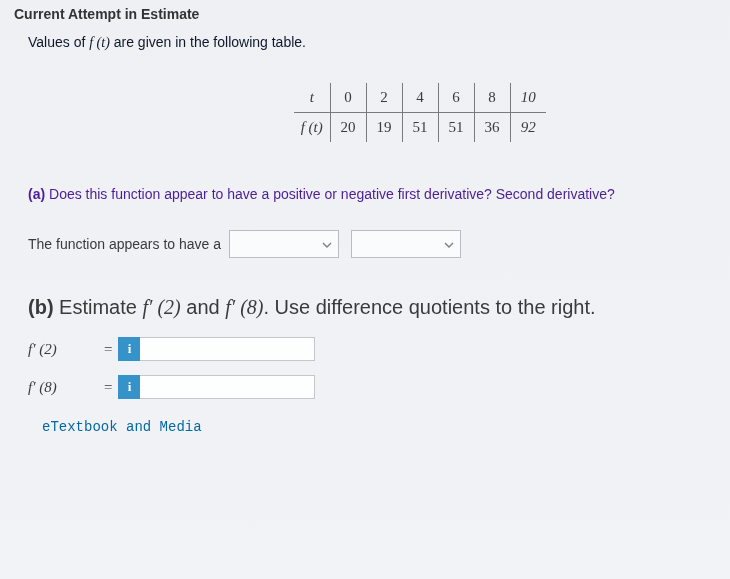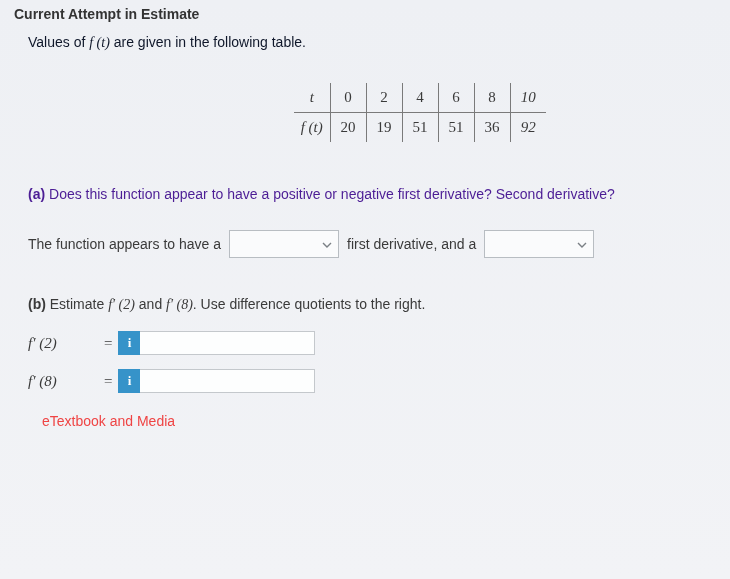--- a/index.html
+++ b/index.html
@@ -74,21 +74,21 @@
       background: #fafbfc;
       border: 1px solid #b8bdc2;
       margin: 0 4px;
       padding: 0 6px;
       cursor: pointer;
     }
     .select-box .chev {
       color: #7a7f85;
       font-size: 11px;
     }
-    .partb-text { padding: 28px 0 8px 28px; font-size: 14px; }
+    .partb-text { padding: 28px 0 8px 28px; font-size: 20px; }
     .eq-row {
       padding: 10px 14px 4px 28px;
       display: flex;
       align-items: center;
       font-family: "Times New Roman", serif;
       font-size: 15px;
       font-style: italic;
     }
     .eq-label { min-width: 70px; font-style: italic; }
     .eq-eq { margin: 0 6px; font-style: normal; }
@@ -110,21 +110,22 @@
       width: 175px;
       height: 24px;
       border: 1px solid #c4c8cc;
       border-left: none;
       background: #fdfefe;
       padding: 0 6px;
     }
     .footer-link {
       padding: 16px 14px 6px 42px;
       font-size: 14px;
-      color: #ef4444;
+      color: #0369a1;
+      font-family: Liberation Mono, monospace;
     }
   </style>
 </head>
 <body>
 
 <div class="heading">Current Attempt in Estimate</div>
 
 <div class="subtext">
   <span>Values of </span><span class="fn">f (t)</span><span> are given in the following table.</span>
 </div>
@@ -160,21 +161,20 @@
 
 <div class="answer-row">
   <span>The function appears to have a</span>
   <span class="select-box">
     <span class="chev">
       <svg width="10" height="6" viewBox="0 0 10 6">
           <path d="M1 1 L5 5 L9 1" stroke="#7a7f85" stroke-width="1.4" fill="none"></path>
         </svg>
     </span>
   </span>
-  <span> first derivative, and a</span>
   <span class="select-box">
     <span class="chev">
       <svg width="10" height="6" viewBox="0 0 10 6">
           <path d="M1 1 L5 5 L9 1" stroke="#7a7f85" stroke-width="1.4" fill="none"></path>
         </svg>
     </span>
   </span>
 </div>
 
 <div class="partb-text">

